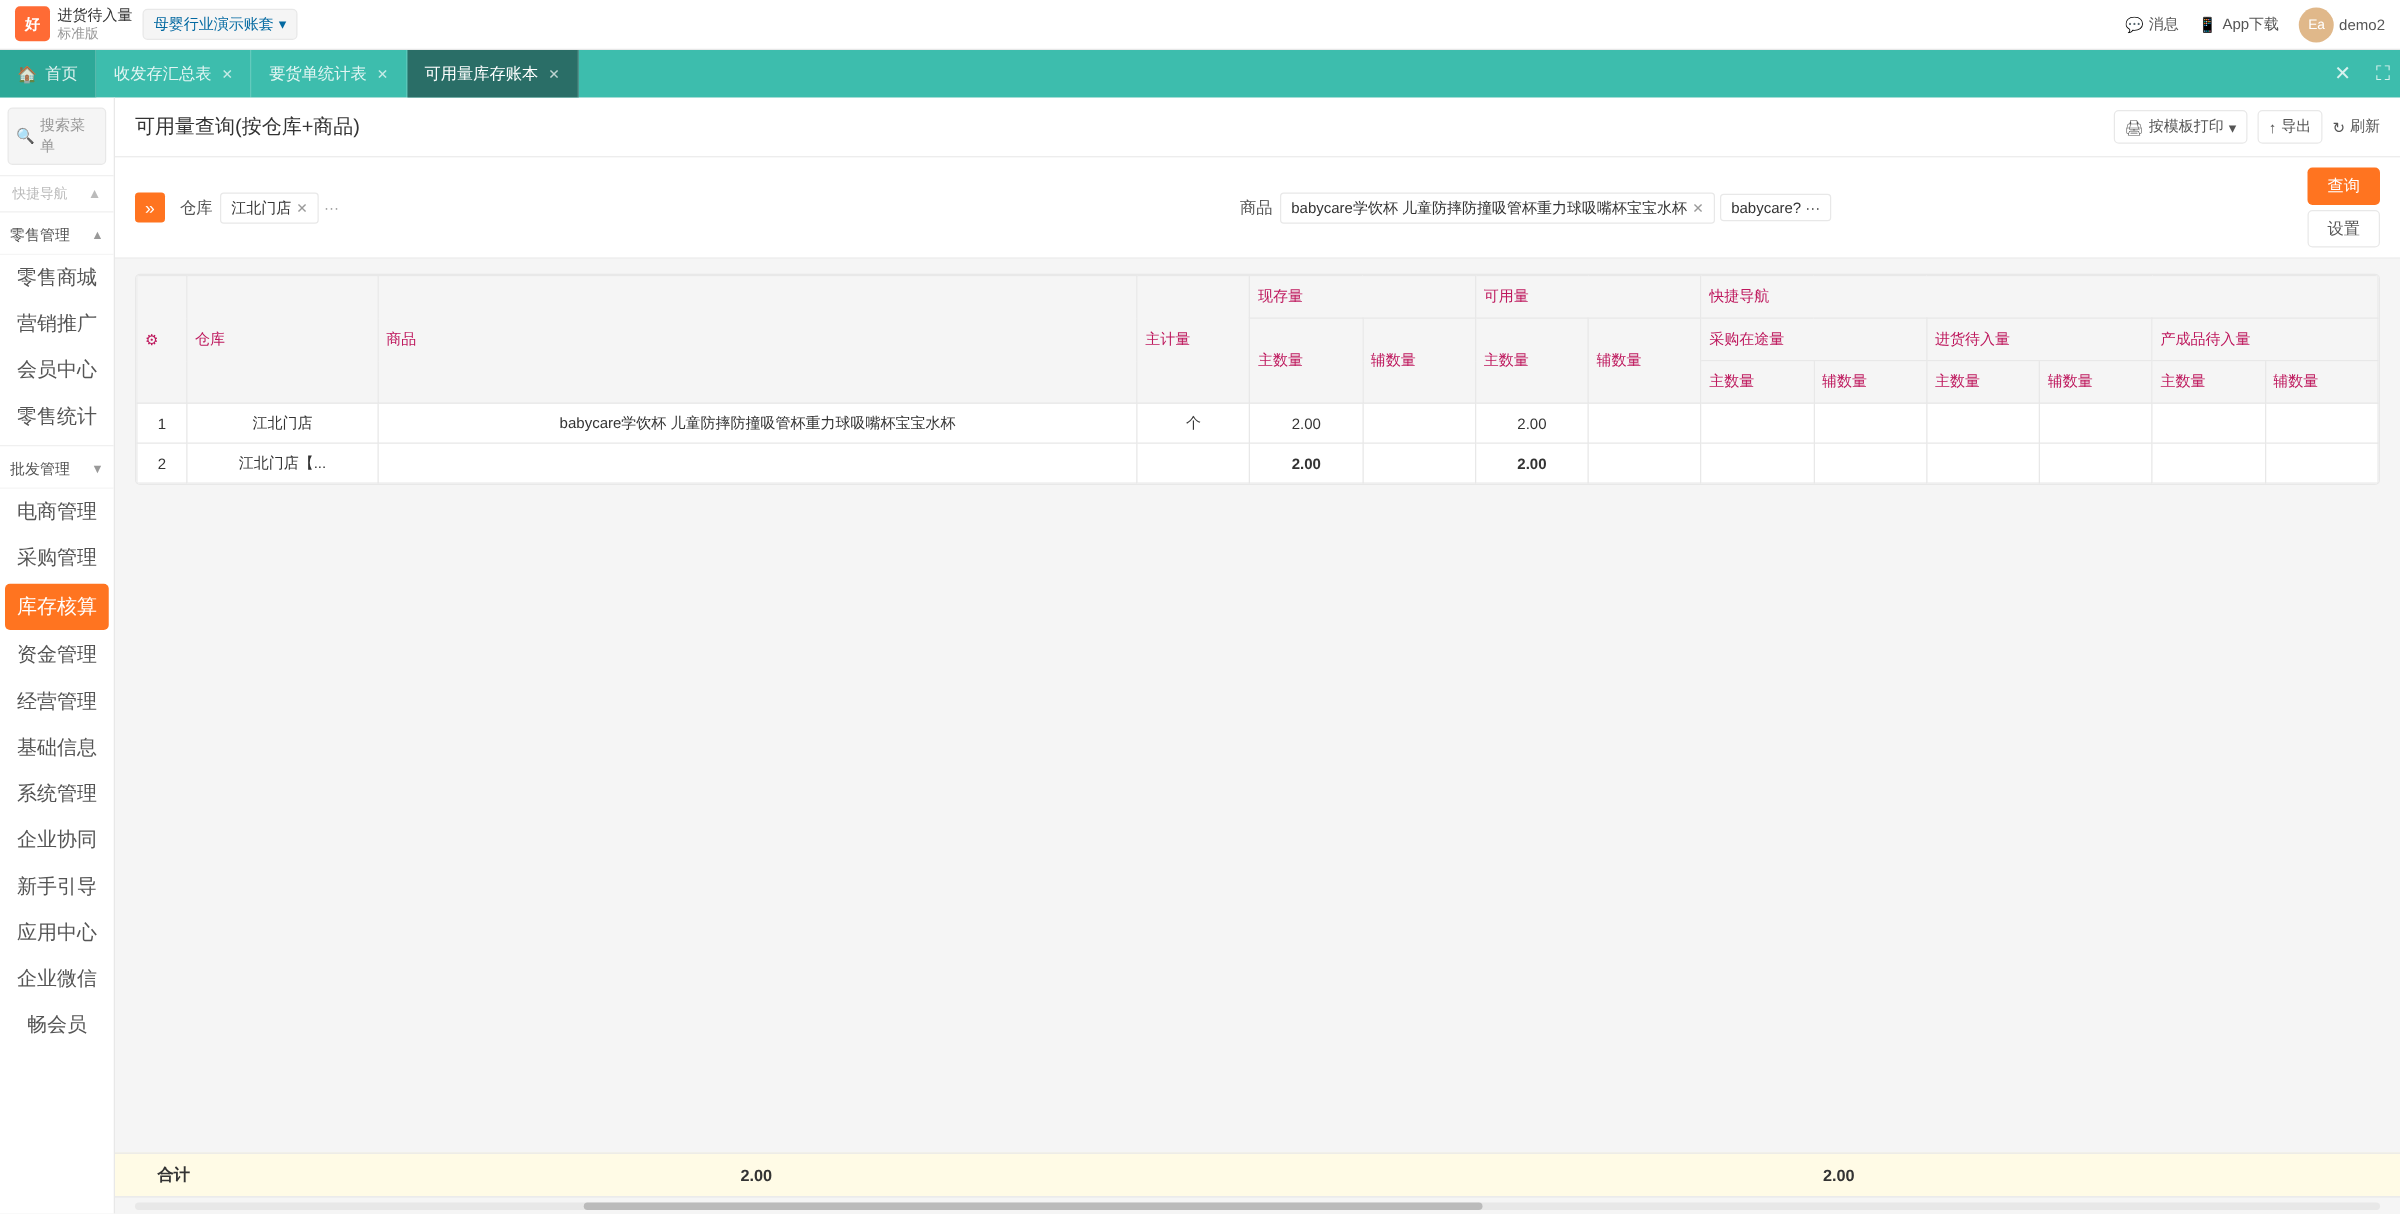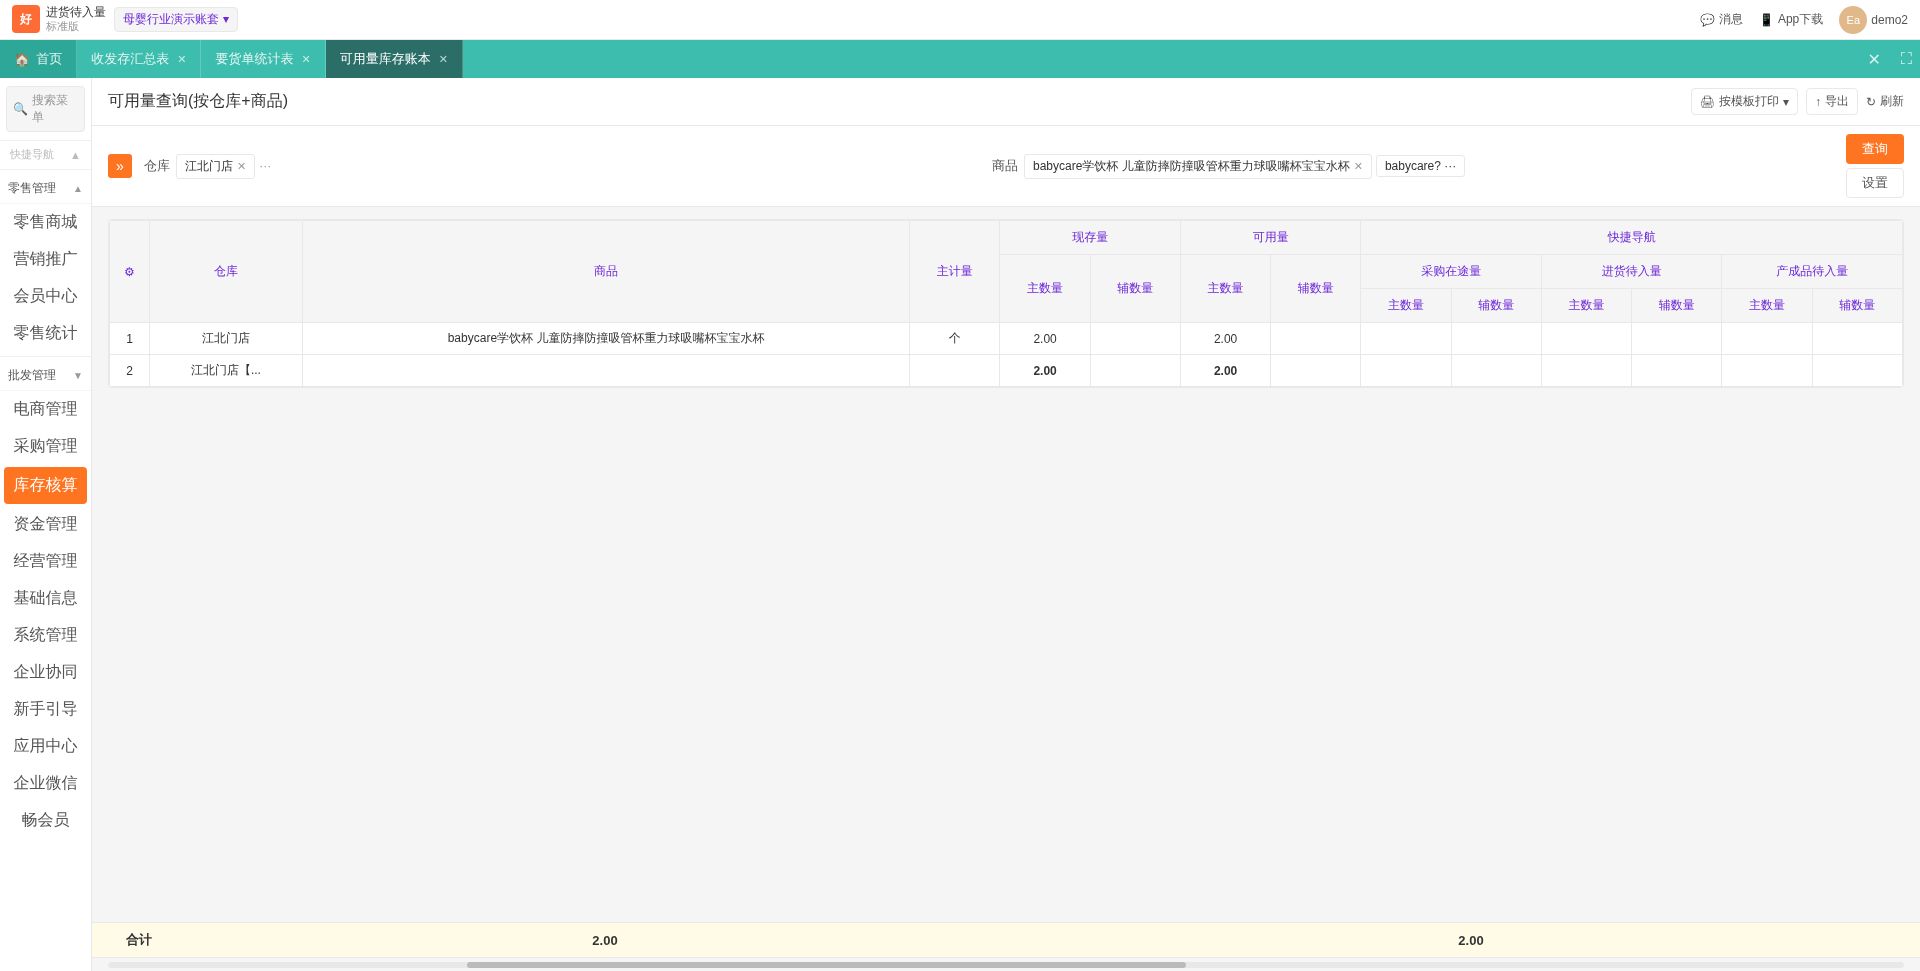--- a/index.html
+++ b/index.html
@@ -14,21 +14,21 @@
       align-items: center;
       justify-content: space-between;
       padding: 0 12px;
       flex-shrink: 0;
     }
     .top-bar-left { display: flex; align-items: center; gap: 8px; }
     .logo-area { display: flex; align-items: center; gap: 6px; }
     .logo-icon { width: 28px; height: 28px; background: #ff6b35; border-radius: 4px; display: flex; align-items: center; justify-content: center; color: #fff; font-size: 12px; font-weight: bold; }
     .logo-text { font-size: 12px; color: #333; line-height: 1.2; }
     .logo-sub { font-size: 11px; color: #999; }
-    .industry-selector { display: flex; align-items: center; gap: 4px; background: #f5f5f5; border: 1px solid #e8e8e8; border-radius: 4px; padding: 3px 8px; cursor: pointer; color: #6d28d9; font-size: 12px; }
+    .industry-selector { display: flex; align-items: center; gap: 4px; background: #f5f5f5; border: 1px solid #e8e8e8; border-radius: 4px; padding: 3px 8px; cursor: pointer; color: #0369a1; font-size: 12px; }
     .top-bar-right { display: flex; align-items: center; gap: 16px; }
     .top-bar-btn { display: flex; align-items: center; gap: 4px; color: #555; font-size: 12px; cursor: pointer; }
     .avatar { width: 28px; height: 28px; border-radius: 50%; background: #e0b88a; display: flex; align-items: center; justify-content: center; font-size: 11px; color: #fff; overflow: hidden; }
 
     
     .tab-bar {
       height: 38px;
       background: #3dbdad;
       display: flex;
       align-items: center;
@@ -109,21 +109,21 @@
     .filter-tag { background: #fff; border: 1px solid #e8e8e8; border-radius: 3px; padding: 3px 8px; font-size: 12px; color: #333; display: flex; align-items: center; gap: 4px; }
     .filter-tag .remove { color: #999; cursor: pointer; font-size: 11px; }
     .filter-more { color: #999; font-size: 12px; cursor: pointer; }
     .filter-actions { display: flex; gap: 6px; }
     .btn-query { background: #ff7420; color: #fff; border: none; padding: 6px 16px; border-radius: 4px; font-size: 13px; cursor: pointer; }
     .btn-settings { background: #fff; color: #555; border: 1px solid #e8e8e8; padding: 5px 12px; border-radius: 4px; font-size: 13px; cursor: pointer; display: block; text-align: center; }
 
     
     .table-area { flex: 1; overflow: auto; padding: 12px 16px; background: #f5f5f5; }
     .data-table { width: 100%; border-collapse: collapse; background: #fff; border: 1px solid #e8e8e8; font-size: 12px; }
-    .data-table th { background: #f5f5f5; color: #6d28d9; font-weight: normal; border: 1px solid #e8e8e8; padding: 8px 6px; text-align: center; white-space: nowrap; }
+    .data-table th { background: #f5f5f5; color: #be185d; font-weight: normal; border: 1px solid #e8e8e8; padding: 8px 6px; text-align: left; white-space: nowrap; }
     .data-table td { border: 1px solid #e8e8e8; padding: 7px 6px; text-align: center; color: #333; }
 
     
     .footer-bar {
       background: #fffbe6;
       border-top: 1px solid #e8e8e8;
       padding: 8px 16px;
       display: flex;
       align-items: center;
       gap: 8px;

